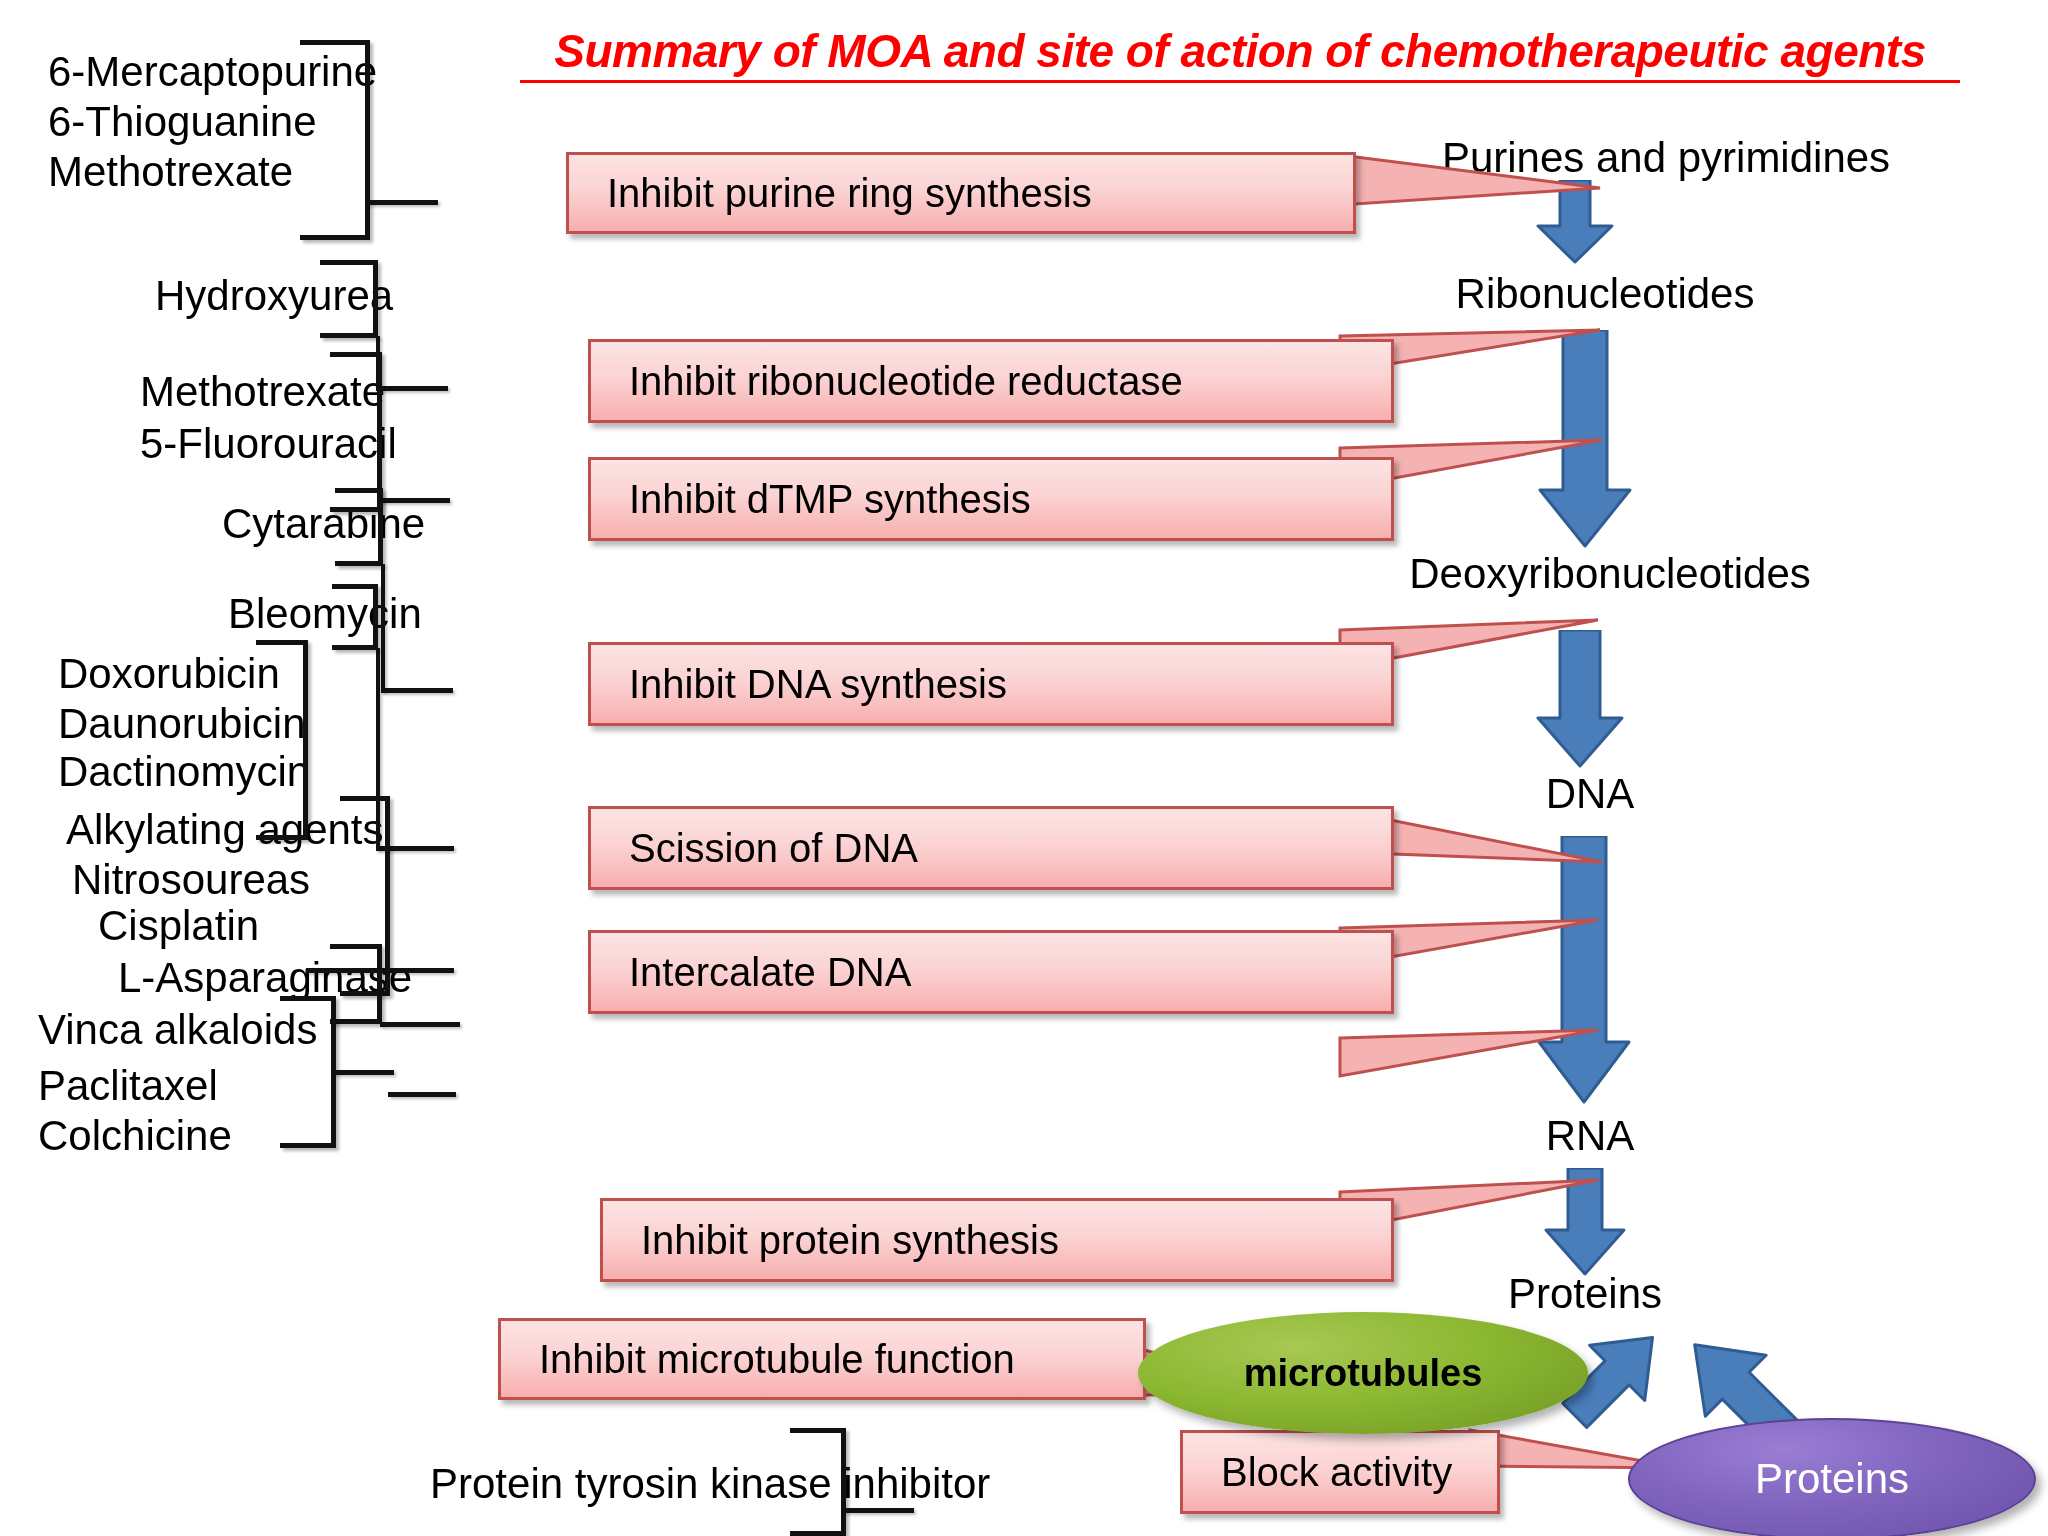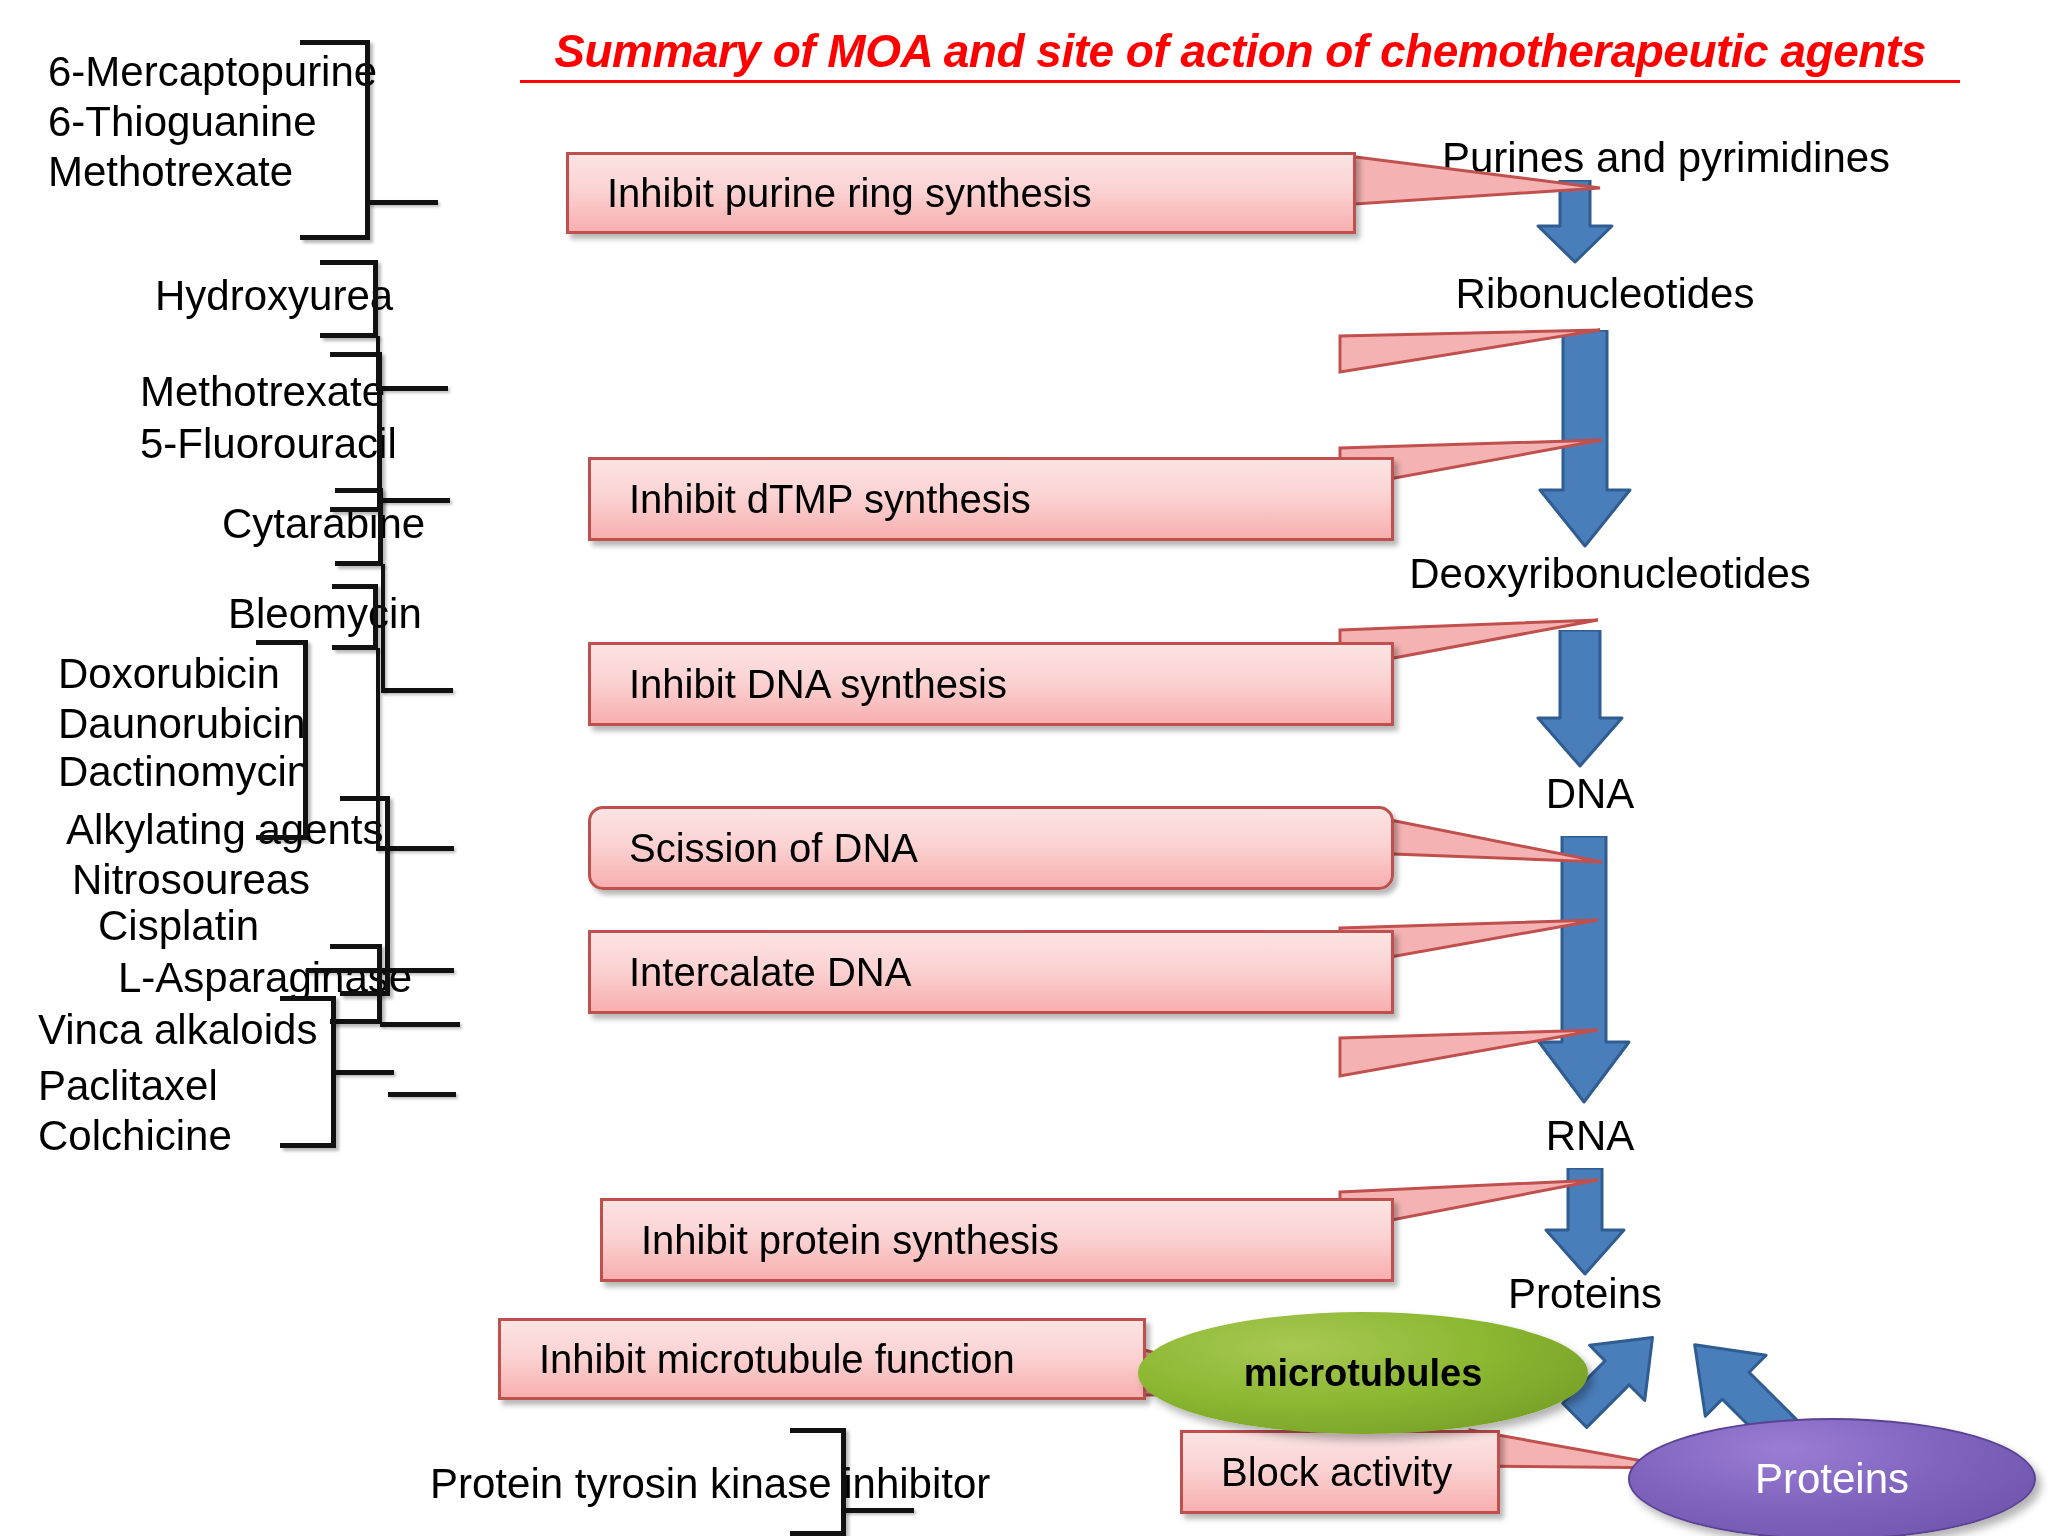--- a/index.html
+++ b/index.html
@@ -220,30 +220,33 @@
     <polygon points="0,8 200,62 0,66" fill="#F4B2B2" stroke="#C0504D" stroke-width="3"></polygon>
   </svg>
   <svg class="tail" style="left:1470px; top:1420px; width:230px; height:90px;" viewBox="0 0 230 90">
     <polygon points="0,10 212,48 0,46" fill="#F4B2B2" stroke="#C0504D" stroke-width="3"></polygon>
   </svg>
 
   <div class="callout" style="left:566px; top:152px; width:790px; height:82px;">
     <span>Inhibit purine ring synthesis</span>
   </div>
 
+  <div class="callout" style="left:588px; top:339px; width:806px; height:84px;">
+    <span>Inhibit ribonucleotide reductase</span>
+  </div>
 
   <div class="callout" style="left:588px; top:457px; width:806px; height:84px;">
     <span>Inhibit dTMP synthesis</span>
   </div>
 
   <div class="callout" style="left:588px; top:642px; width:806px; height:84px;">
     <span>Inhibit DNA synthesis</span>
   </div>
 
-  <div class="callout" style="left:588px; top:806px; width:806px; height:84px;border-radius:15px;">
+  <div class="callout" style="left:588px; top:806px; width:806px; height:84px;">
     <span>Scission of DNA</span>
   </div>
 
   <div class="callout" style="left:588px; top:930px; width:806px; height:84px;">
     <span>Intercalate DNA</span>
   </div>
 
 
   <div class="callout" style="left:600px; top:1198px; width:794px; height:84px;">
     <span>Inhibit protein synthesis</span>

